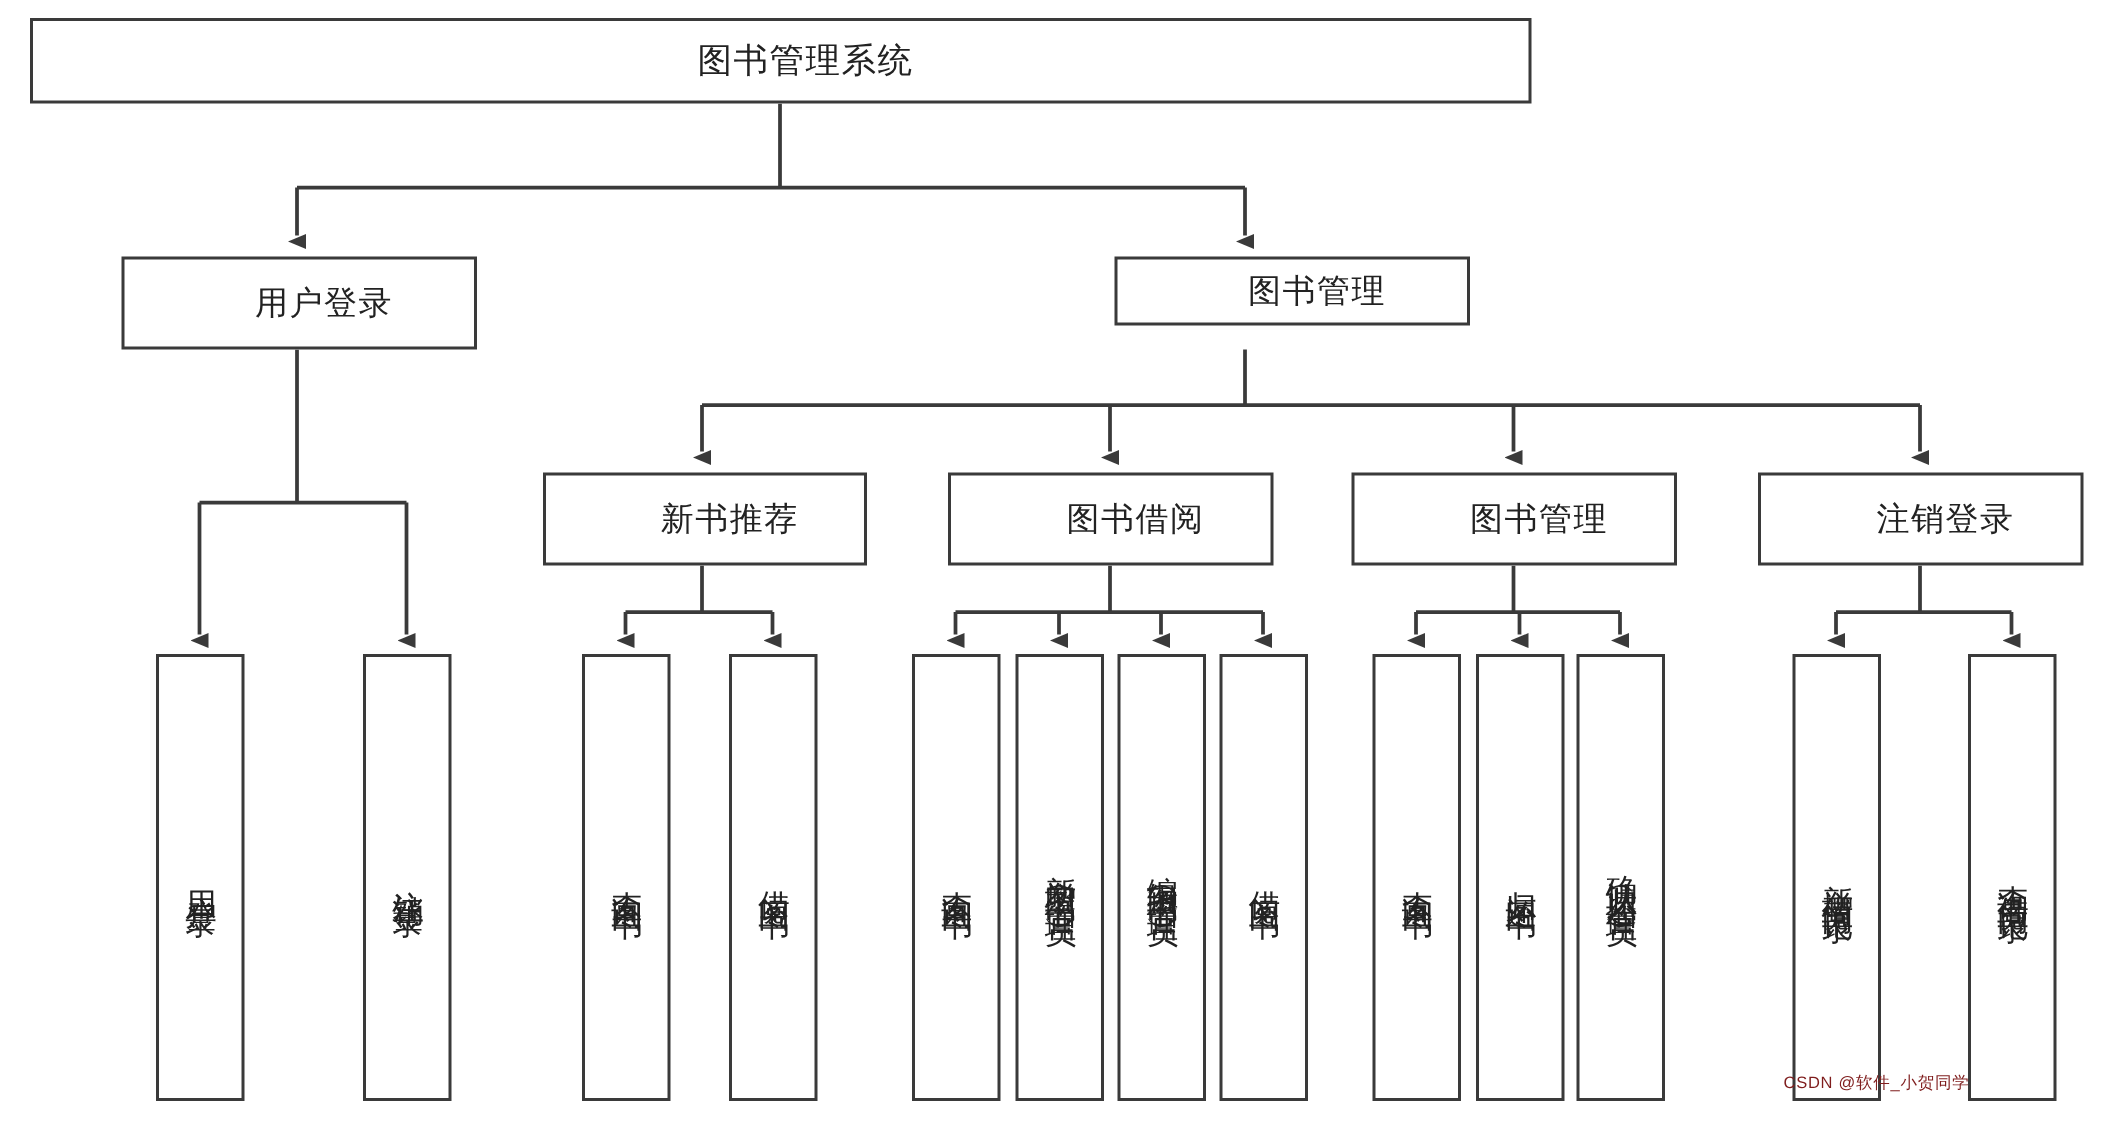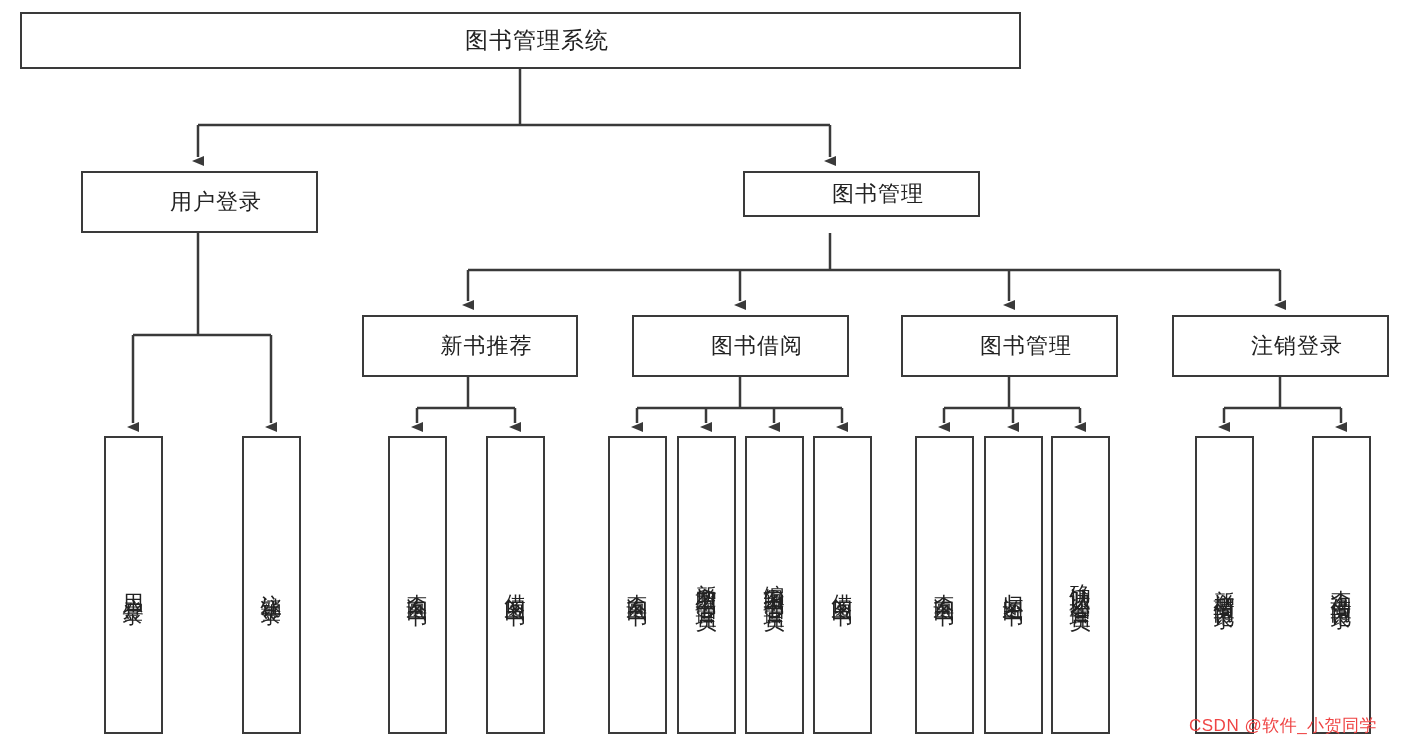--- a/index.html
+++ b/index.html
@@ -52,22 +52,22 @@
     white-space: nowrap;
     display: block;
   }
   .node.title {
     font-size: 23px;
   }
   .watermark {
     position: absolute;
     left: 1189px;
     top: 714px;
-    font-size: 17px;
-    color: #ef4444;
+    font-size: 11px;
+    color: #7f1d1d;
     white-space: nowrap;
     z-index: 5;
     letter-spacing: 0.5px;
   }
 </style>
 </head>
 <body>
 
 <div id="canvas">
 

